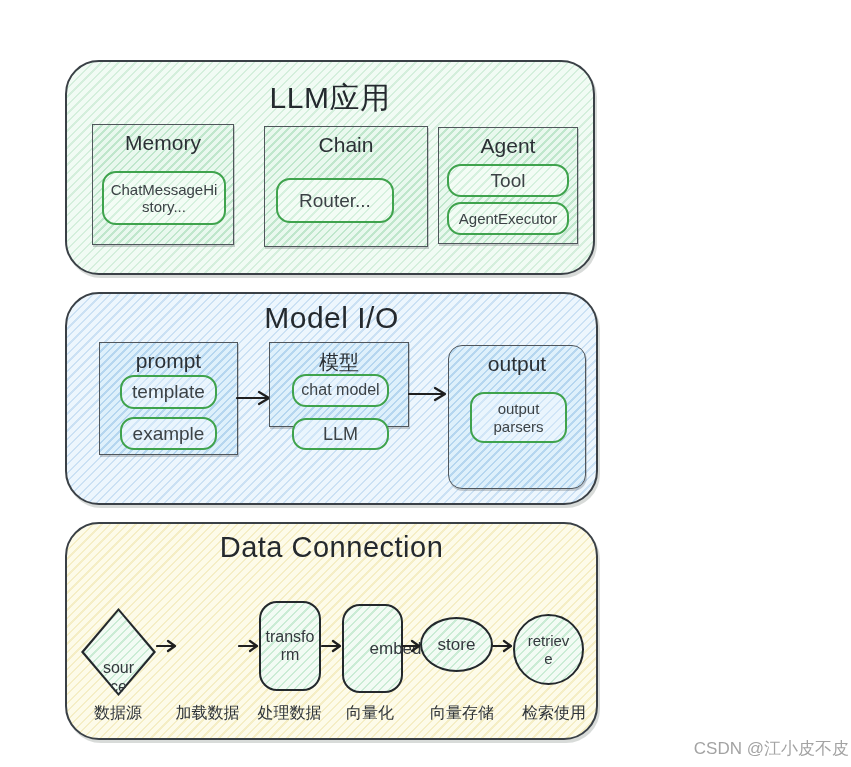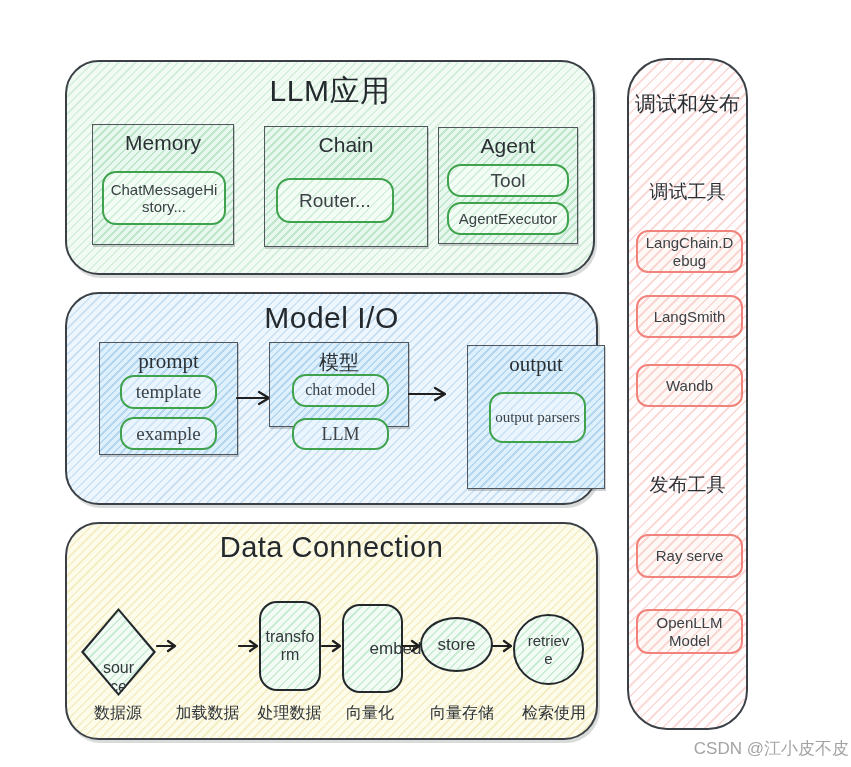--- a/index.html
+++ b/index.html
@@ -15,32 +15,32 @@
   .panel.green  { left:65px;  top:60px;  width:530px; height:215px;
     background:repeating-linear-gradient(135deg, rgba(110,195,135,.22) 0 1.6px, transparent 1.6px 6px), #f1fbf4; }
   .panel.blue   { left:65px;  top:292px; width:533px; height:213px;
     background:repeating-linear-gradient(135deg, rgba(115,170,220,.28) 0 1.6px, transparent 1.6px 6px), #edf6fd; }
   .panel.yellow { left:65px;  top:522px; width:533px; height:218px;
     background:repeating-linear-gradient(135deg, rgba(222,200,95,.26) 0 1.6px, transparent 1.6px 6px), #fdfbe9; }
   .panel.pink   { left:627px; top:58px;  width:121px; height:672px; border-radius:40px;
     box-shadow:none;
     background:repeating-linear-gradient(135deg, rgba(242,139,130,.30) 0 1.8px, transparent 1.8px 7.5px), #fffdfd; }
 
-  .green  .panel-title { padding-top:9px;  font-size:30px; }
+  .green  .panel-title { padding-top:16px;  font-size:30px; }
   .blue   .panel-title { padding-top:7px;  font-size:30px; }
   .yellow .panel-title { padding-top:7px;  font-size:29px; }
 
   
   .inner-box { position:absolute; border:1.6px solid #50565c;
                box-shadow:1px 2px 0 rgba(95,100,105,.30); }
   .inner-box .inner-title { text-align:center; padding-top:6px; font-size:21px; color:#2b3035; }
   .green .inner-box {
     background:repeating-linear-gradient(135deg, rgba(95,190,125,.30) 0 1.8px, transparent 1.8px 5.6px), #e9f8ee; }
   .blue .inner-box {
-    background:repeating-linear-gradient(135deg, rgba(95,160,215,.32) 0 1.8px, transparent 1.8px 5.4px), #def0fb;font-family:Liberation Serif, serif; }
+    background:repeating-linear-gradient(135deg, rgba(95,160,215,.32) 0 1.8px, transparent 1.8px 5.4px), #def0fb; }
 
   
   .gpill { position:absolute; display:flex; align-items:center; justify-content:center;
            text-align:center; border:2px solid #3fa34d; border-radius:14px;
            color:#3c4246; line-height:1.15; padding:1px 4px; }
   .green .gpill { background:repeating-linear-gradient(135deg, rgba(110,200,140,.22) 0 1.5px, transparent 1.5px 6px), #f3fcf5; }
   .blue  .gpill { background:repeating-linear-gradient(135deg, rgba(120,175,225,.22) 0 1.5px, transparent 1.5px 6px), #eaf5fd; }
   .breakall { word-break:break-all; }
 
   
@@ -114,21 +114,21 @@
       <div class="gpill" style="left:22px; top:31px; width:97px; height:33px; font-size:16px;">chat model</div>
       <div class="gpill" style="left:22px; top:75px; width:97px; height:32px; font-size:18px;">LLM</div>
     </div>
 
     <span class="arrow" style="left:341px; top:92px;">
       <svg width="40" height="16" viewBox="0 0 40 16">
           <path d="M1 8 H36 M27 2 L37 8 L27 14" fill="none" stroke="#1f1f1f" stroke-width="2.2" stroke-linecap="round" stroke-linejoin="round"></path>
         </svg>
     </span>
 
-    <div class="inner-box" style="left:400px; top:51px; width:138px; height:144px;">
+    <div class="inner-box" style="left:381px; top:51px; width:138px; height:144px;border-radius:14px;">
       <div class="inner-title">output</div>
       <div class="gpill" style="left:21px; top:46px; width:97px; height:51px; font-size:15px;">output parsers</div>
     </div>
   </section>
 
   <section class="panel yellow">
     <h2 class="panel-title">Data Connection</h2>
 
     <div class="diamond-outer" style="left:14px; top:84px; width:75px; height:88px;align-items:flex-end;">
       <div class="diamond-inner shape-hatch"></div>
@@ -177,28 +177,16 @@
     </div>
 
     <div class="flow-caption" style="left:11px;  width:80px;">数据源</div>
     <div class="flow-caption" style="left:100px; width:81px;">加载数据</div>
     <div class="flow-caption" style="left:182px; width:81px;">处理数据</div>
     <div class="flow-caption" style="left:263px; width:80px;">向量化</div>
     <div class="flow-caption" style="left:354px; width:82px;">向量存储</div>
     <div class="flow-caption" style="left:446px; width:82px;">检索使用</div>
   </section>
 
-  <section class="panel pink">
-    <div class="pink-title" style="top:30px; font-size:21px;">调试和发布</div>
-
-    <div class="pink-title" style="top:119px; font-size:19px;">调试工具</div>
-    <div class="ppill breakall" style="left:7px; top:170px; width:107px; height:43px;">LangChain.Debug</div>
-    <div class="ppill" style="left:7px; top:235px; width:107px; height:43px;">LangSmith</div>
-    <div class="ppill" style="left:7px; top:304px; width:107px; height:43px;">Wandb</div>
-
-    <div class="pink-title" style="top:412px; font-size:19px;">发布工具</div>
-    <div class="ppill" style="left:7px; top:474px; width:107px; height:44px;">Ray serve</div>
-    <div class="ppill" style="left:7px; top:549px; width:107px; height:45px;">OpenLLM Model</div>
-  </section>
 
   <div class="watermark">CSDN @江小皮不皮</div>
 
 </div>
 
 </body></html>

